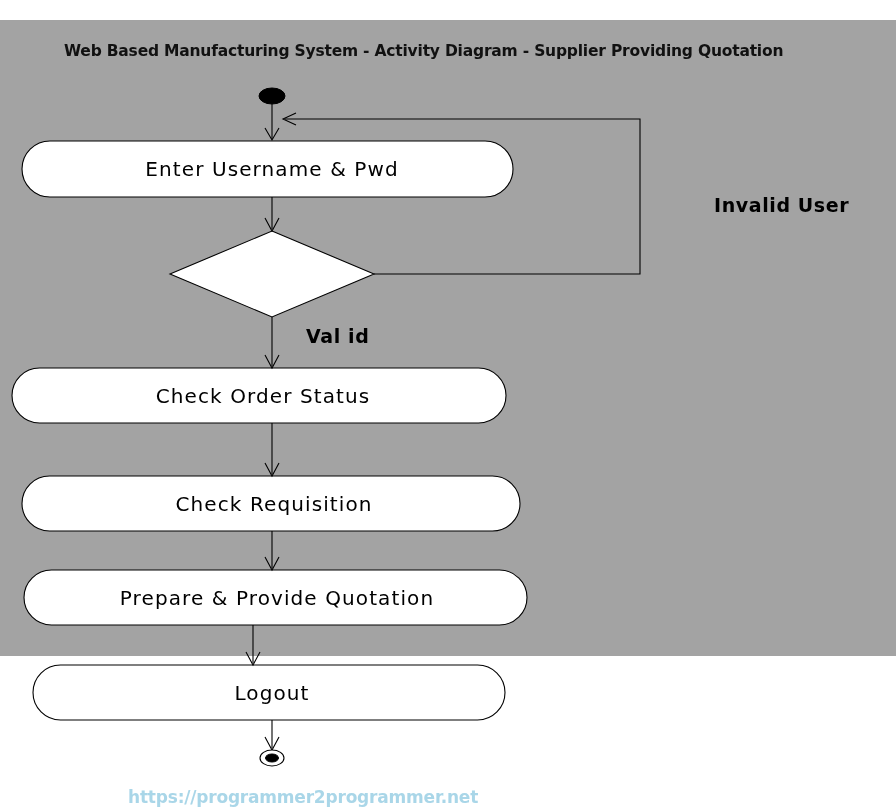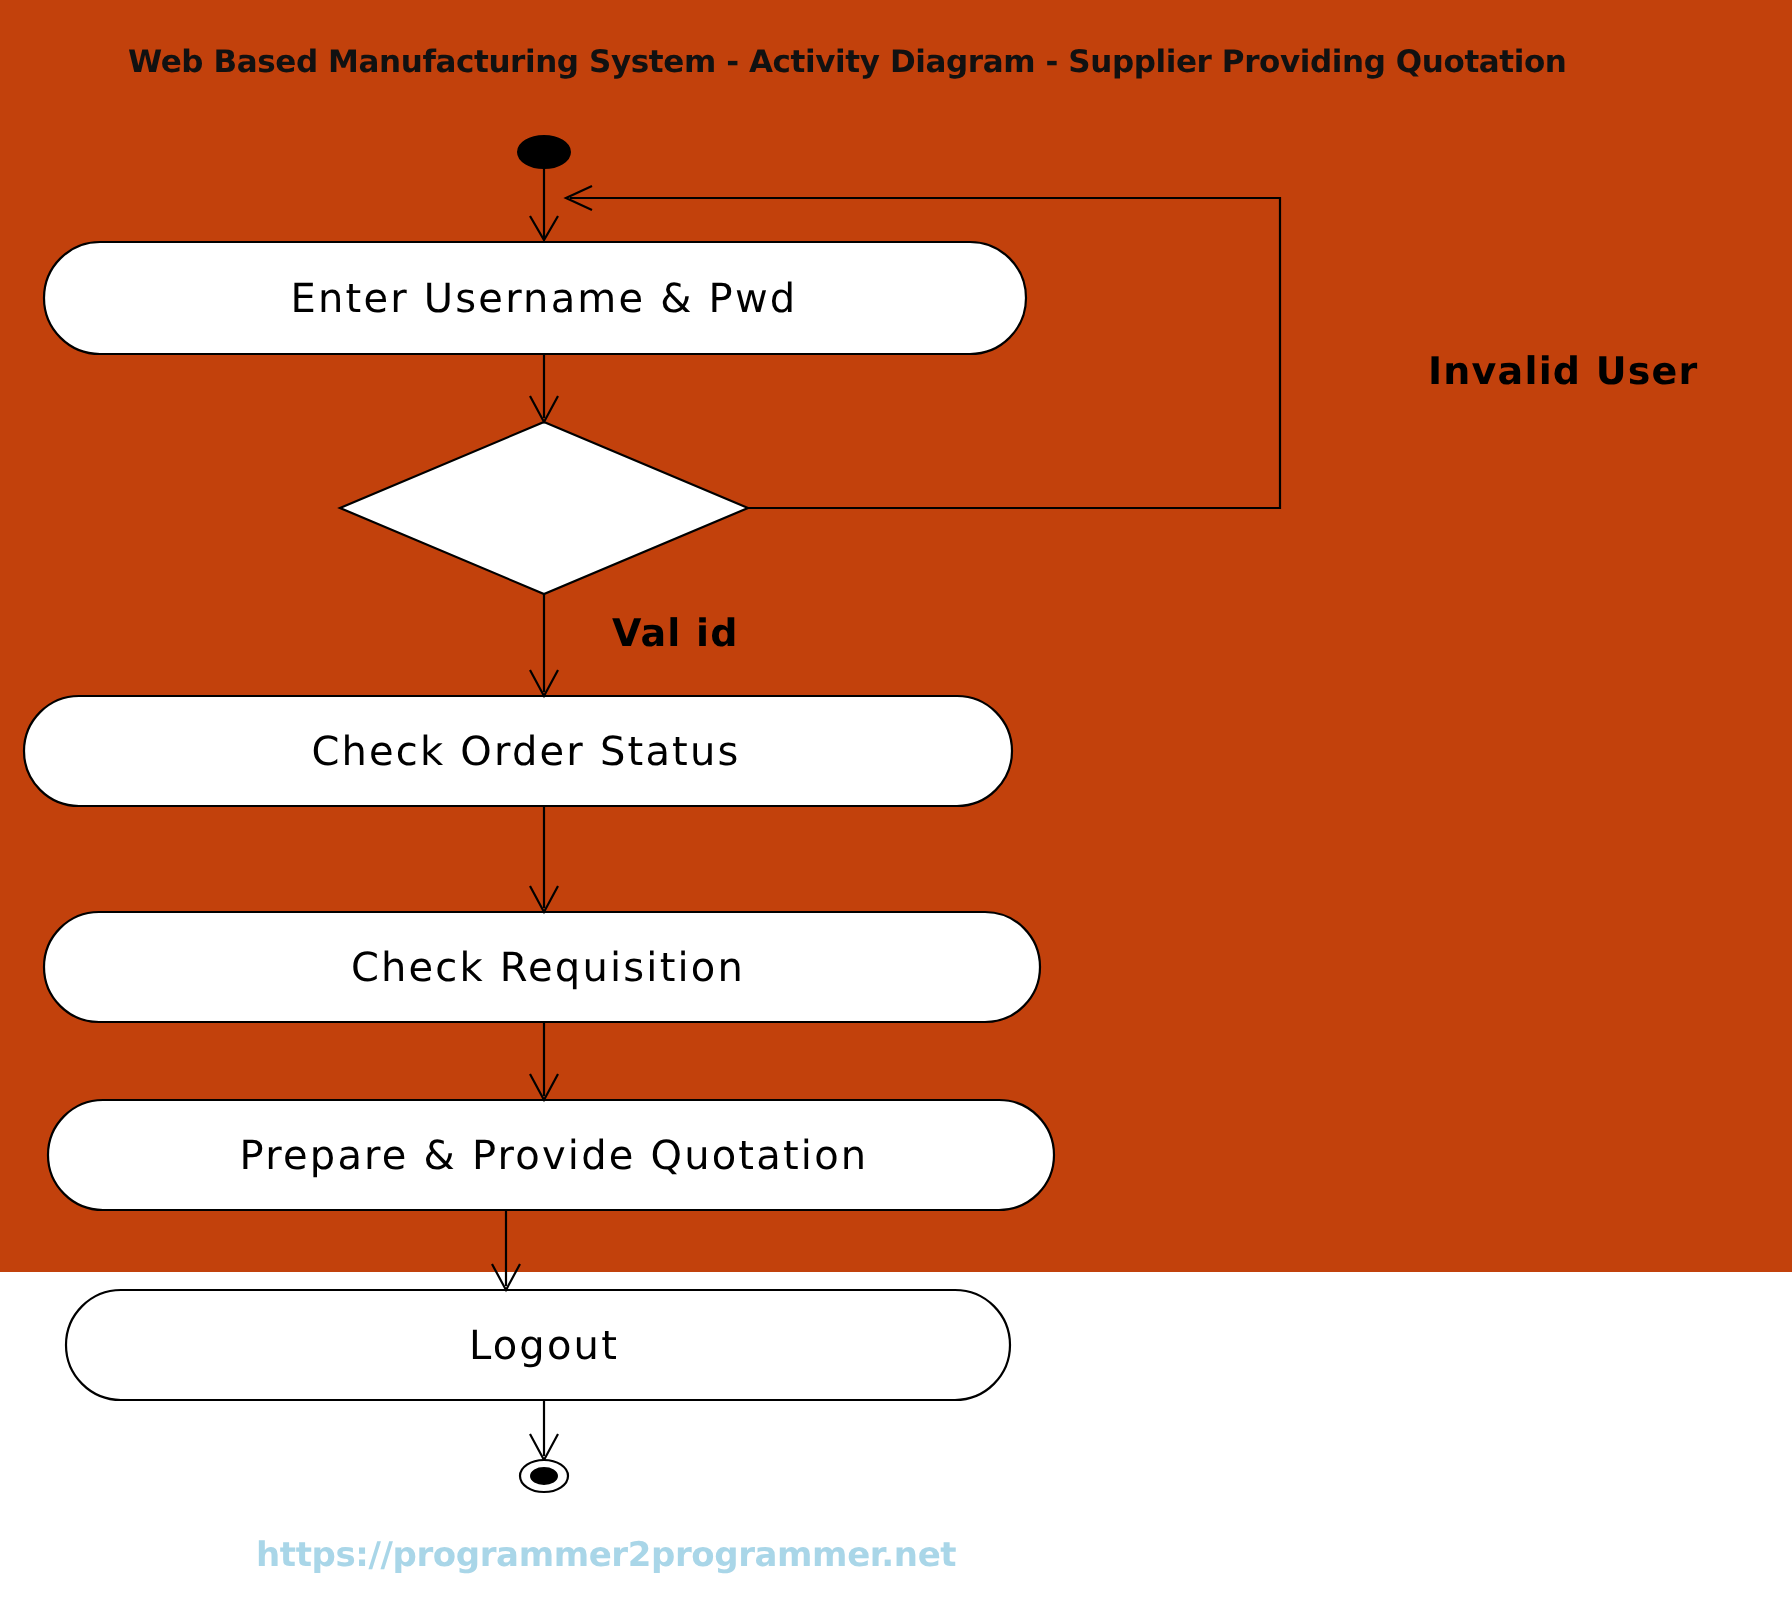--- a/index.html
+++ b/index.html
@@ -12,21 +12,22 @@
     width: 896px;
     height: 810px;
     overflow: hidden;
     font-family: "Liberation Sans", sans-serif;
     color: #000000;
   }
   #canvas {
     position: relative;
     width: 896px;
     height: 636px;
-    background: #c2410c;
+    background: #a3a3a3;
+    margin-top: 20px;
   }
   #diagram-svg {
     position: absolute;
     top: 0;
     left: 0;
     width: 896px;
     height: 810px;
     display: block;
   }
   .diagram-title {

